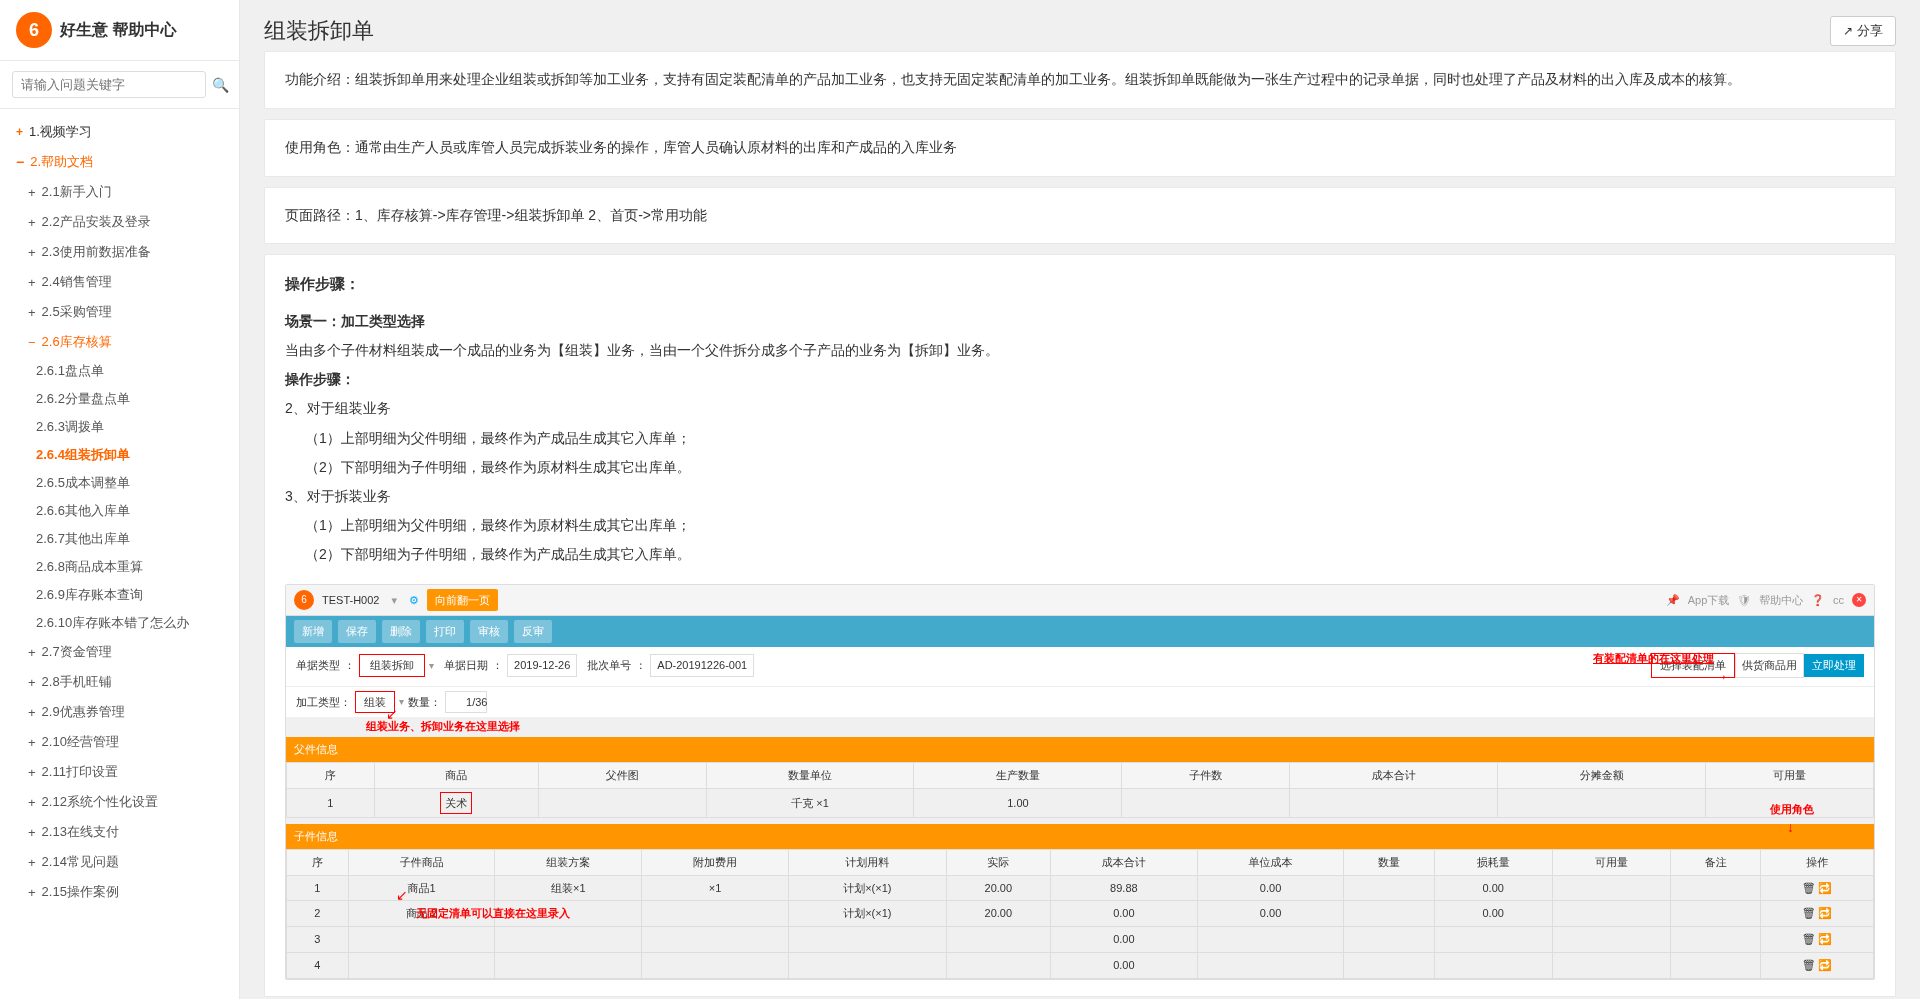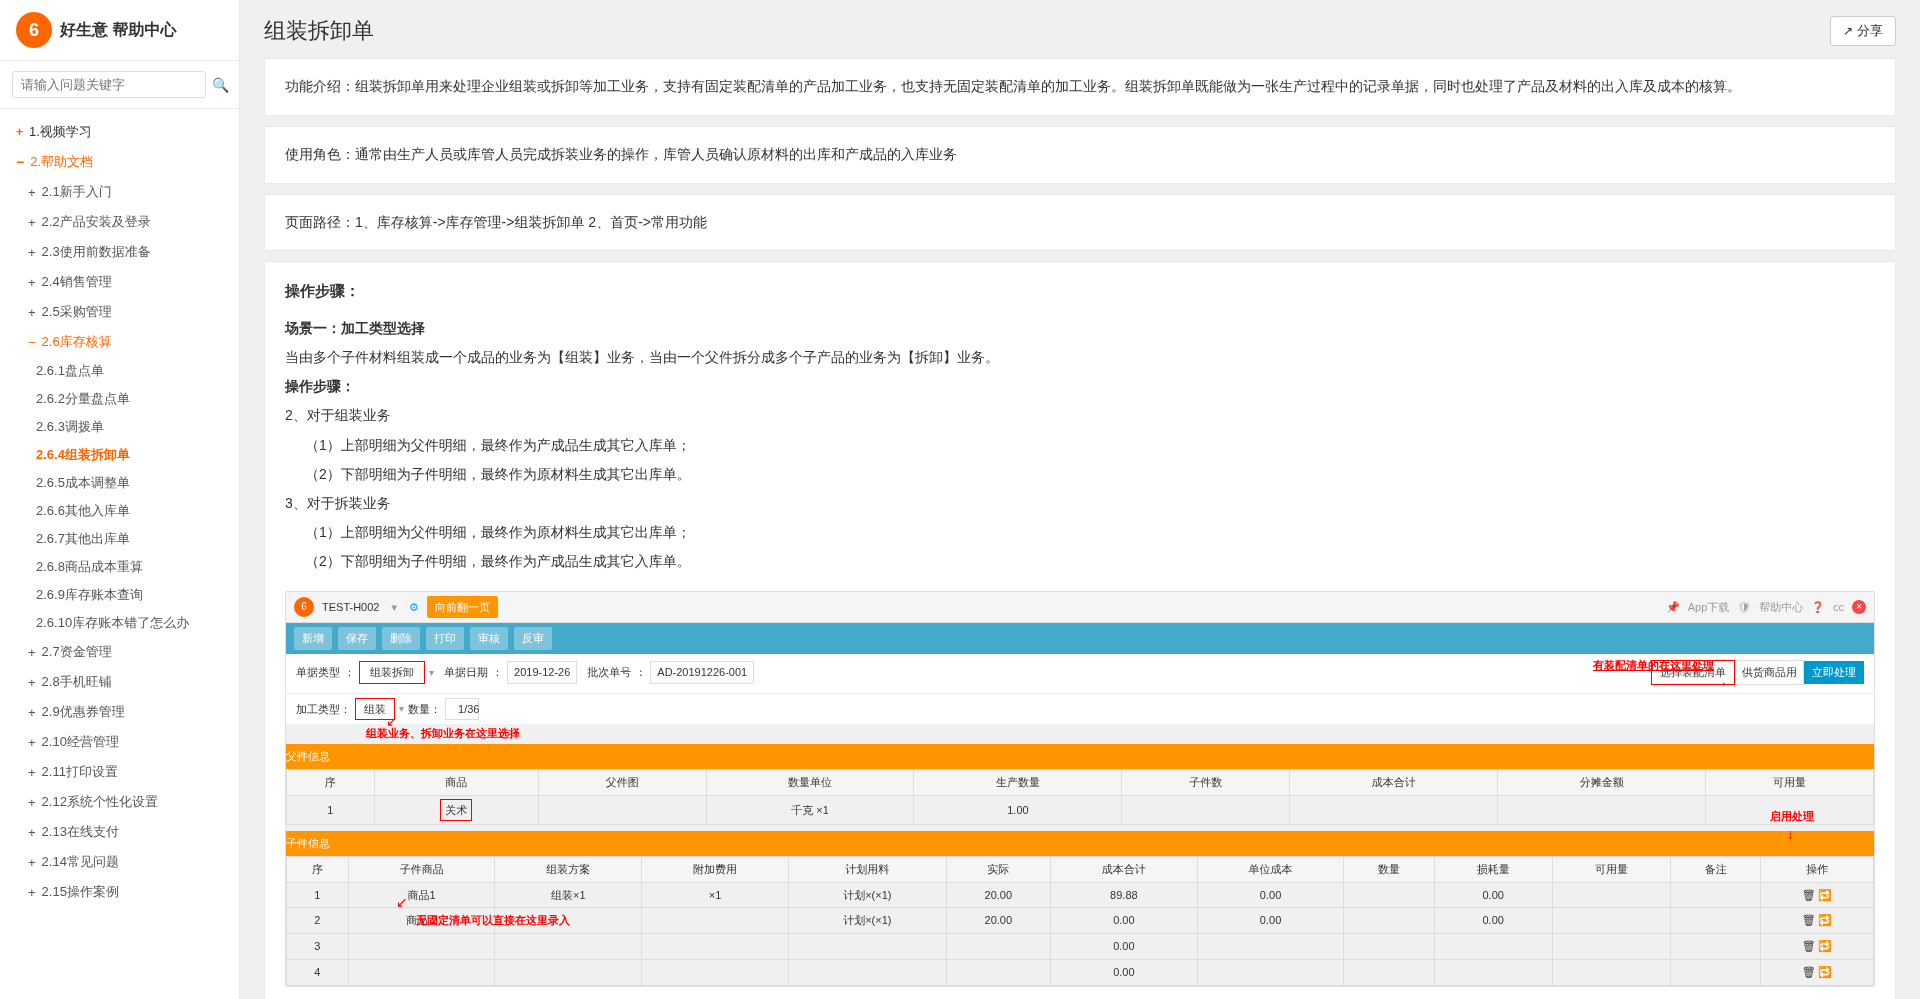--- a/index.html
+++ b/index.html
@@ -136,21 +136,21 @@
       flex-direction: column;
       height: 100vh;
       overflow: hidden;
       background: #f0f0f0;
     }
 
     .main-header {
       display: flex;
       align-items: center;
       justify-content: space-between;
-      padding: 16px 24px 12px;
+      padding: 16px 24px 5px;
       background: #f0f0f0;
     }
 
     .page-title {
       font-size: 22px;
       font-weight: normal;
       color: #333;
     }
 
     .share-btn {
@@ -287,21 +287,21 @@
 
     .mock-table td {
       border: 1px solid #ddd;
       padding: 3px 6px;
       text-align: center;
     }
 
     .mock-section-header {
       background: #ff9500;
       color: #fff;
-      padding: 3px 0;
+      padding: 3px 8px;
       font-size: 11px;
       display: flex;
       align-items: center;
       gap: 6px;
     }
 
     .mock-close-btn {
       width: 14px;
       height: 14px;
       background: #f44;
@@ -540,21 +540,21 @@
               <div style="position:absolute; top:2px; right:160px; color:red; font-size:11px; font-weight:bold; white-space:nowrap;text-decoration:underline;">有装配清单的在这里处理</div>
               <div style="position:absolute; top:14px; right:145px; color:red; font-size:16px;">→</div>
             </div>
 
             <div style="position:relative; background:#fff; border-top:1px solid #eee; padding:4px 10px;">
               <div style="font-size:11px; color:#333; display:flex; align-items:center; gap:4px;">
                 <span>加工类型：</span>
                 <span style="border:1px solid red; padding:1px 8px;">组装</span>
                 <span style="color:#999; font-size:10px;">▾</span>
                 <span>数量：</span>
-                <span style="border:1px solid #ddd; padding:1px 12px; width:34px; display:inline-block;">1/36</span>
+                <span style="border:1px solid #ddd; padding:1px 20px; width:34px; display:inline-block;">1/36</span>
               </div>
 
               <div style="position:absolute; left:80px; bottom:-18px; color:red; font-size:11px; font-weight:bold; white-space:nowrap; z-index:10;">组装业务、拆卸业务在这里选择</div>
               <div style="position:absolute; left:100px; top:16px; color:red; font-size:14px; z-index:10;">↙</div>
             </div>
 
             <div style="margin-top:20px;">
               <div class="mock-section-header">
                 <span>父件信息</span>
               </div>
@@ -674,21 +674,21 @@
                       <td></td>
                       <td></td>
                       <td></td>
                       <td>🗑 🔁</td>
                     </tr>
 
                   </tbody>
                 </table>
               </div>
 
-              <div style="position:absolute; top:-24px; right:60px; color:red; font-size:11px; font-weight:bold;">启用处理</div>
+              <div style="position:absolute; top:-24px; right:60px; color:red; font-size:11px; font-weight:bold;">使用角色</div>
               <div style="position:absolute; top:-8px; right:80px; color:red; font-size:14px;">↓</div>
 
               <div style="position:absolute; top:80px; left:130px; color:red; font-size:11px; font-weight:bold; white-space:nowrap;">无固定清单可以直接在这里录入</div>
               <div style="position:absolute; top:60px; left:110px; color:red; font-size:14px;">↙</div>
             </div>
 
           </div>
         </div>
       </div>
     </div>

